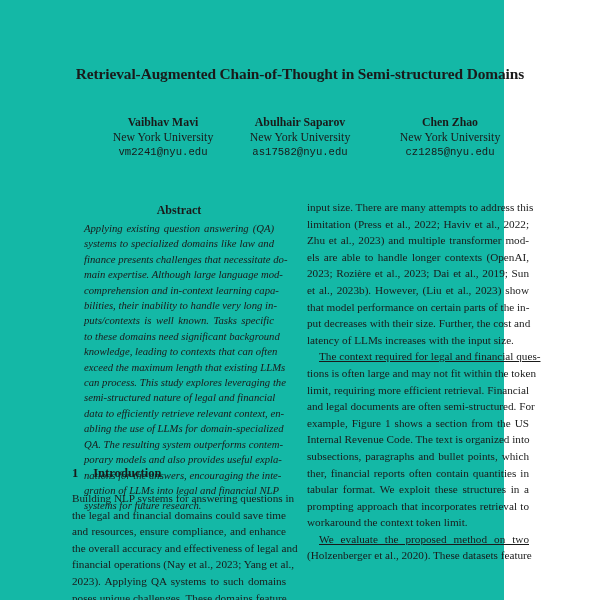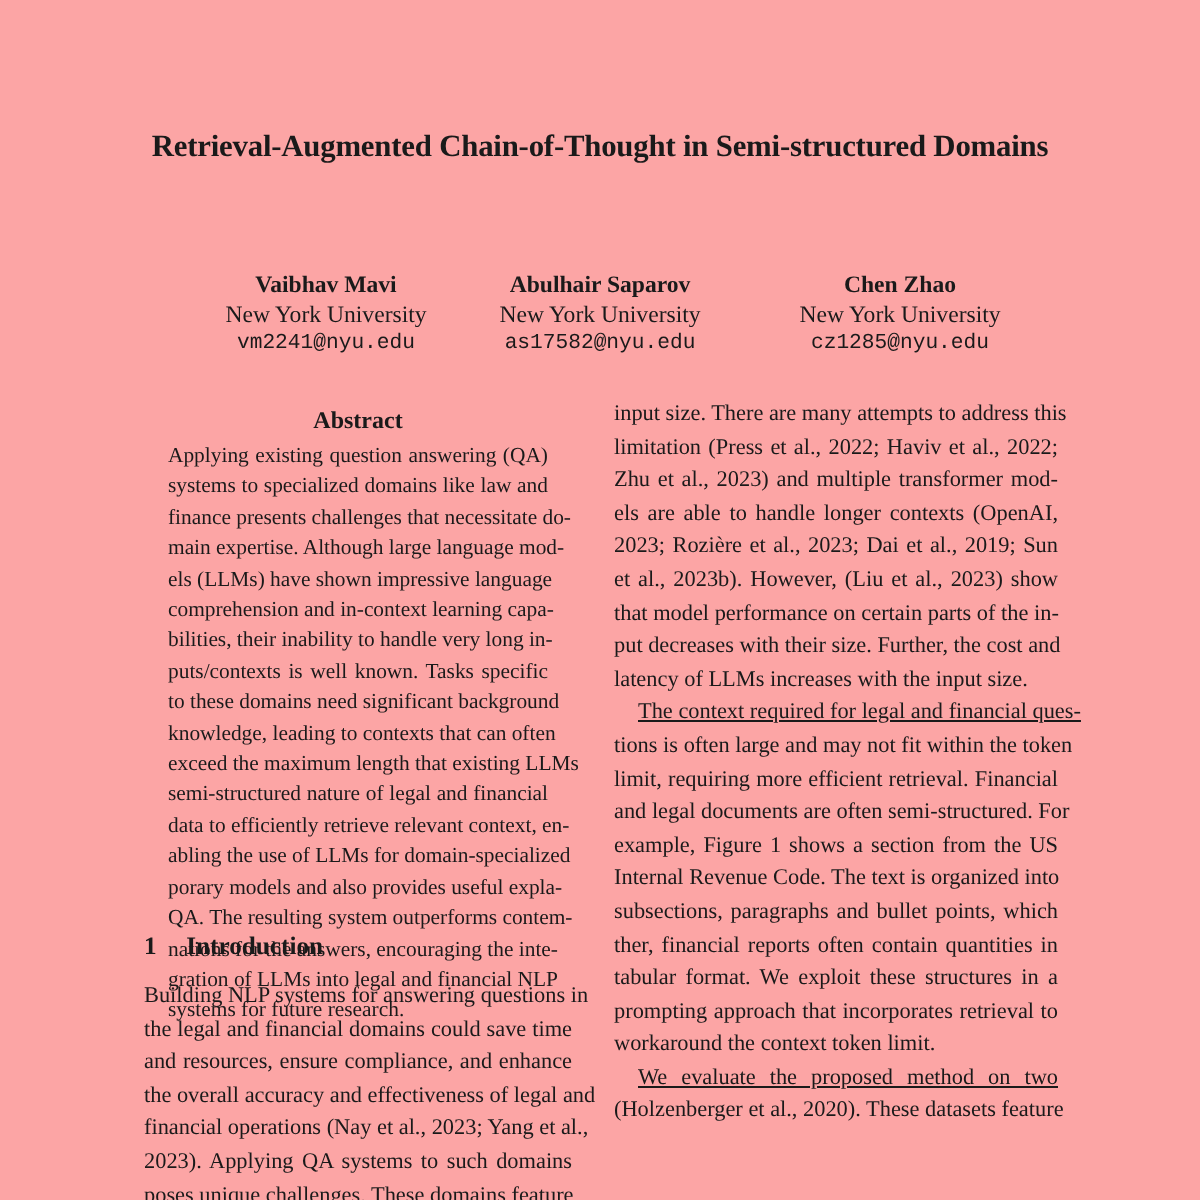--- a/index.html
+++ b/index.html
@@ -1,34 +1,34 @@
 <!DOCTYPE html>
 <html><head>
 <meta charset="utf-8">
 <style>
   html, body { margin: 0; padding: 0; background: #ffffff; }
   body { width: 600px; height: 600px; overflow: hidden; position: relative;
          font-family: "Liberation Serif", "DejaVu Serif", serif; color: #1a1a1a; }
-  .page { position: absolute; left: 0; top: 0; width: 600px; height: 600px; background: #fca5a5; }
+  .page { position: absolute; left: 0; top: 0; width: 504px; height: 600px; background: #14b8a6; }
   .title { position: absolute; top: 65px; left: 0; width: 600px; text-align: center;
            font-weight: bold; font-size: 15.4px; letter-spacing: -0.1px; }
   .authors { position: absolute; top: 115px; left: 0; width: 600px; }
-  .author { position: absolute; text-align: center; width: 170px; font-size: 11.8px; line-height: 15px; margin-top: 20px; }
+  .author { position: absolute; text-align: center; width: 170px; font-size: 11.8px; line-height: 15px; }
   .author .name { font-weight: bold; }
   .author .email { font-family: "Liberation Mono", "DejaVu Sans Mono", monospace; font-size: 10.6px; }
   .a1 { left: 78px; } .a2 { left: 215px; } .a3 { left: 365px; }
   .col { position: absolute; font-size: 11.2px; line-height: 16.6px; text-align: justify; }
   .col .ln { display: block; white-space: nowrap; text-align-last: justify; text-align: justify; }
   .col .ln.last { text-align-last: left; }
   .col .ln.indent { padding-left: 12px; text-decoration: underline; }
   .left-col { left: 72px; width: 214px; }
   .abs-heading { position: absolute; top: 203px; left: 72px; width: 214px; text-align: center;
                  font-weight: bold; font-size: 12px; }
   .abstract { position: absolute; top: 221px; left: 84px; width: 190px; font-size: 10.7px; line-height: 15.4px; }
-  .abstract .ln { display: block; white-space: nowrap; text-align: justify; text-align-last: justify; }
+  .abstract .ln { display: block; white-space: nowrap; text-align: justify; text-align-last: justify; font-style: italic; }
   .abstract .ln.last { text-align-last: left; }
   .sec-heading { position: absolute; top: 466px; left: 72px; font-weight: bold; font-size: 12.6px; }
   .sec-heading .num { display: inline-block; width: 18px; }
   .intro { top: 490px; }
   .right-col { left: 307px; width: 222px; top: 199px; }
 </style>
 </head>
 <body>
 
 <div class="page">
@@ -53,32 +53,32 @@
     </div>
   </div>
 
   <div class="abs-heading">Abstract</div>
 
   <div class="abstract">
     <span class="ln">Applying existing question answering (QA)</span>
     <span class="ln">systems to specialized domains like law and</span>
     <span class="ln">finance presents challenges that necessitate do-</span>
     <span class="ln">main expertise. Although large language mod-</span>
-    <span class="ln">els (LLMs) have shown impressive language</span>
     <span class="ln">comprehension and in-context learning capa-</span>
     <span class="ln">bilities, their inability to handle very long in-</span>
     <span class="ln">puts/contexts is well known.  Tasks specific</span>
     <span class="ln">to these domains need significant background</span>
     <span class="ln">knowledge, leading to contexts that can often</span>
     <span class="ln">exceed the maximum length that existing LLMs</span>
+    <span class="ln">can process.  This study explores leveraging the</span>
     <span class="ln">semi-structured nature of legal and financial</span>
     <span class="ln">data to efficiently retrieve relevant context, en-</span>
     <span class="ln">abling the use of LLMs for domain-specialized</span>
+    <span class="ln">QA. The resulting system outperforms contem-</span>
     <span class="ln">porary models and also provides useful expla-</span>
-    <span class="ln">QA. The resulting system outperforms contem-</span>
     <span class="ln">nations for the answers, encouraging the inte-</span>
     <span class="ln">gration of LLMs into legal and financial NLP</span>
     <span class="ln last">systems for future research.</span>
   </div>
 
   <div class="sec-heading">
     <span class="num">1</span>
     <span>Introduction</span>
   </div>
 

